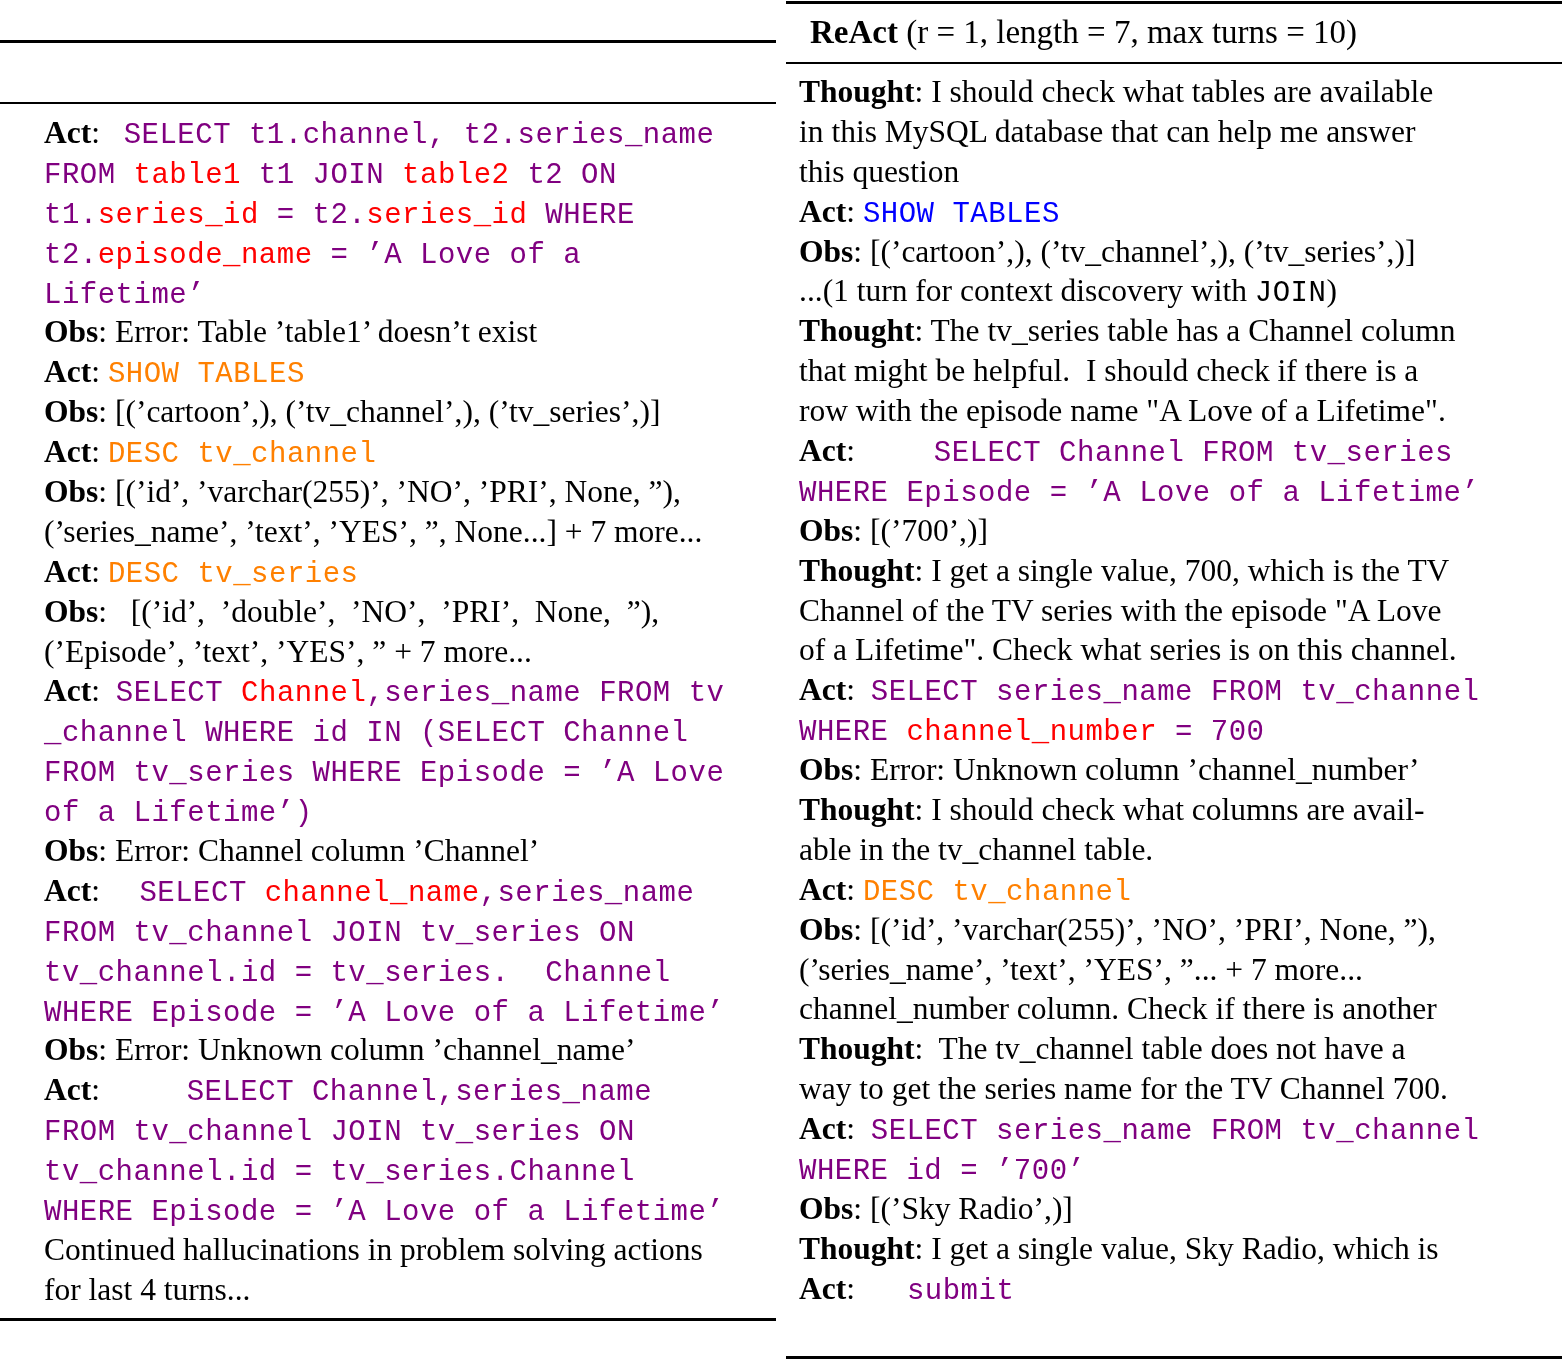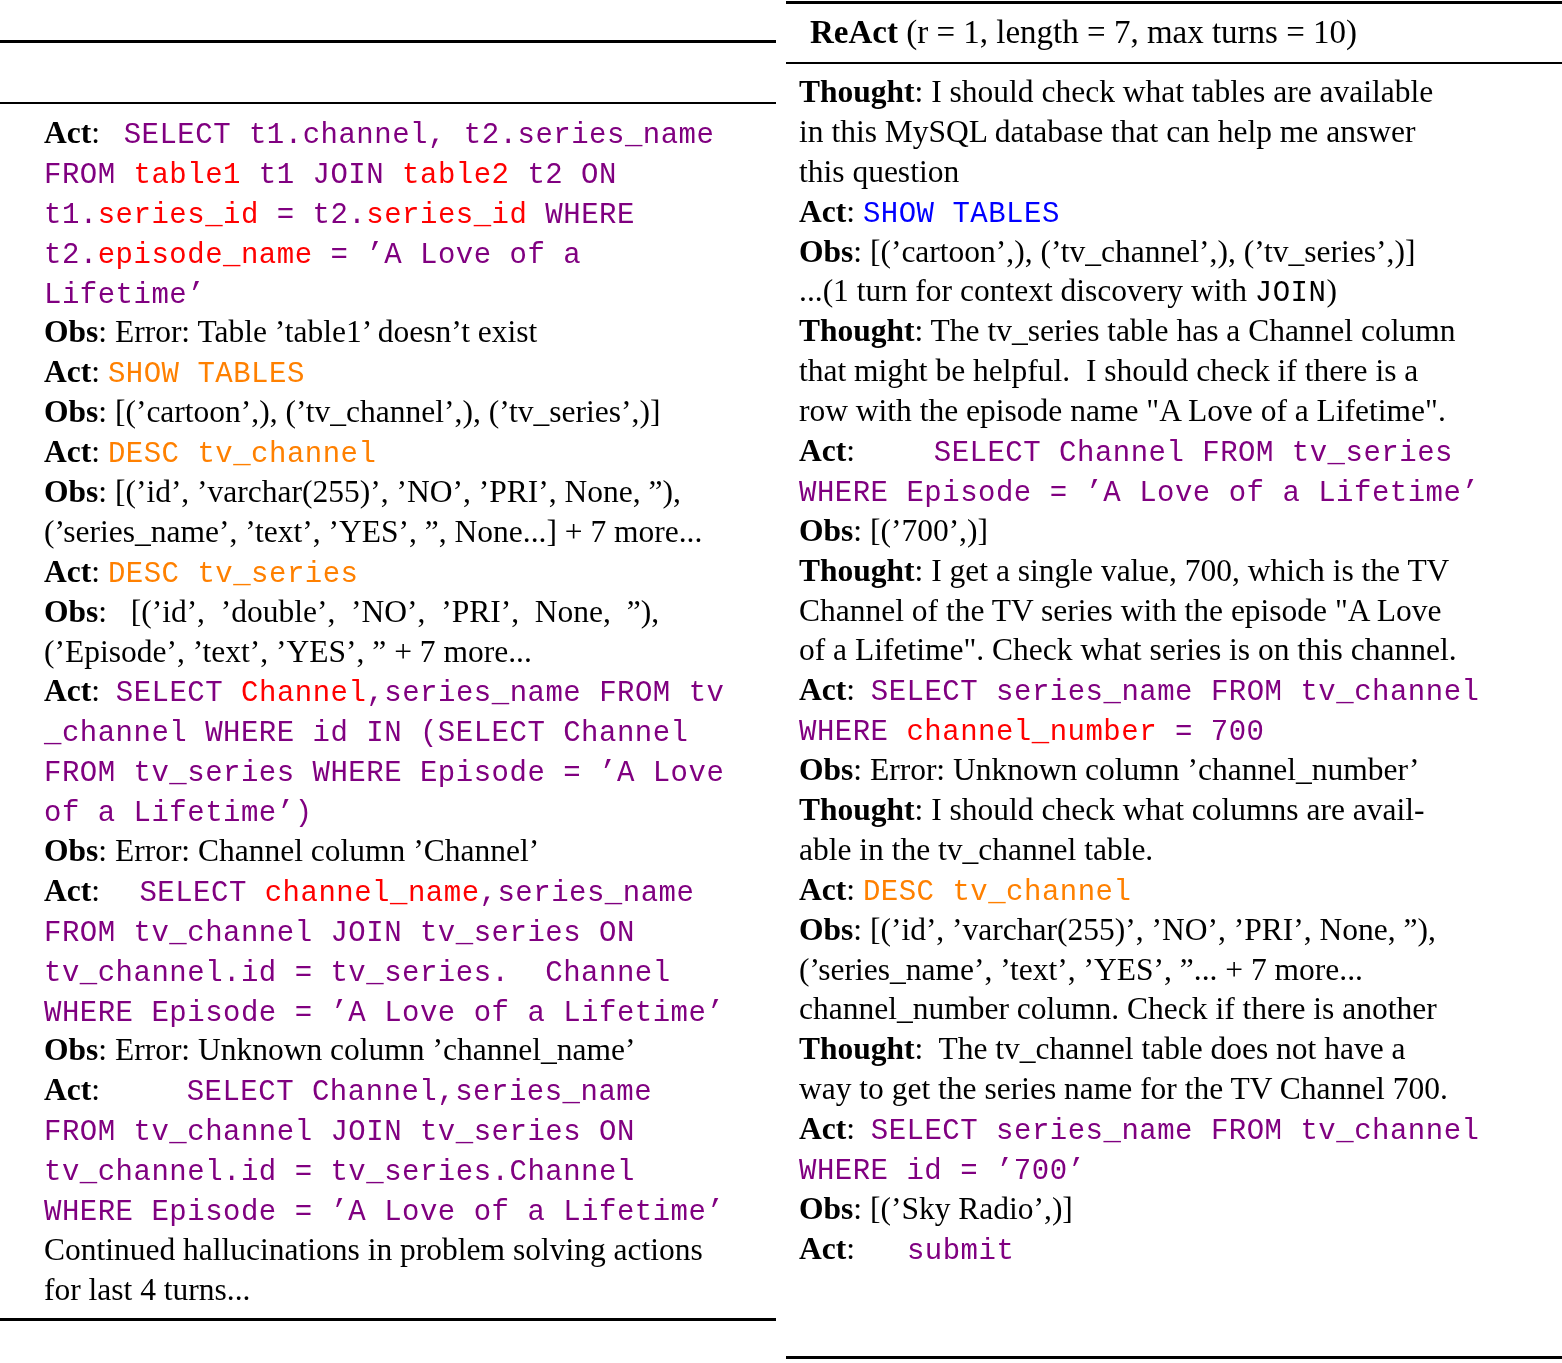--- a/index.html
+++ b/index.html
@@ -91,16 +91,17 @@
       <div class="line"><span class="k" style="white-space: pre;">able in the tv_channel table.</span></div>
       <div class="line"><span class="lbl" style="white-space: pre;">Act</span><span class="k" style="white-space: pre;">: </span><span class="mono o" style="white-space: pre;">DESC tv_channel</span></div>
       <div class="line"><span class="lbl" style="white-space: pre;">Obs</span><span class="k" style="white-space: pre;">: [(’id’, ’varchar(255)’, ’NO’, ’PRI’, None, ”),</span></div>
       <div class="line"><span class="k" style="white-space: pre;">(’series_name’, ’text’, ’YES’, ”... + 7 more...</span></div>
       <div class="line"><span class="k" style="white-space: pre;">channel_number column. Check if there is another</span></div>
       <div class="line"><span class="lbl" style="white-space: pre;">Thought</span><span class="k" style="white-space: pre;">:  The tv_channel table does not have a</span></div>
       <div class="line"><span class="k" style="white-space: pre;">way to get the series name for the TV Channel 700.</span></div>
       <div class="line"><span class="lbl" style="white-space: pre;">Act</span><span class="k" style="white-space: pre;">:  </span><span class="mono p" style="white-space: pre;">SELECT series_name FROM tv_channel</span></div>
       <div class="line"><span class="mono p" style="white-space: pre;">WHERE id = ’700’</span></div>
       <div class="line"><span class="lbl" style="white-space: pre;">Obs</span><span class="k" style="white-space: pre;">: [(’Sky Radio’,)]</span></div>
+      <div class="line"><span class="lbl" style="white-space: pre;">Thought</span><span class="k" style="white-space: pre;">: I get a single value, Sky Radio, which is</span></div>
       <div class="line"><span class="lbl" style="white-space: pre;">Act</span><span class="k" style="white-space: pre;">: </span><span class="mono p" style="white-space: pre; margin-left: 44px;">submit</span></div>
     </div>
   <div class="rule thick" style="left:0;top:1356px;width:776px;"></div>
 </div>
 
 </body></html>

